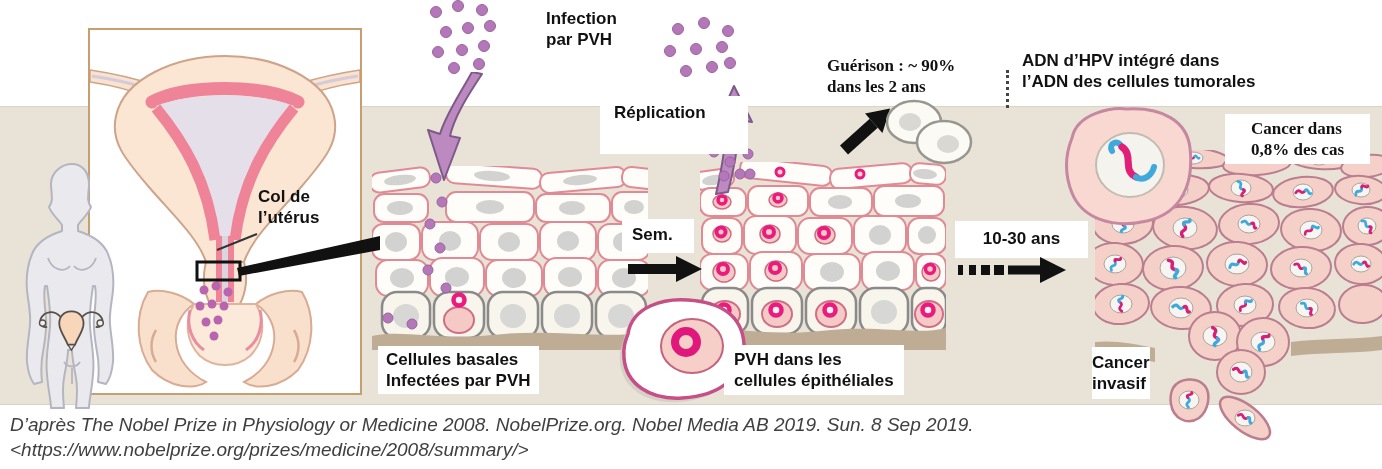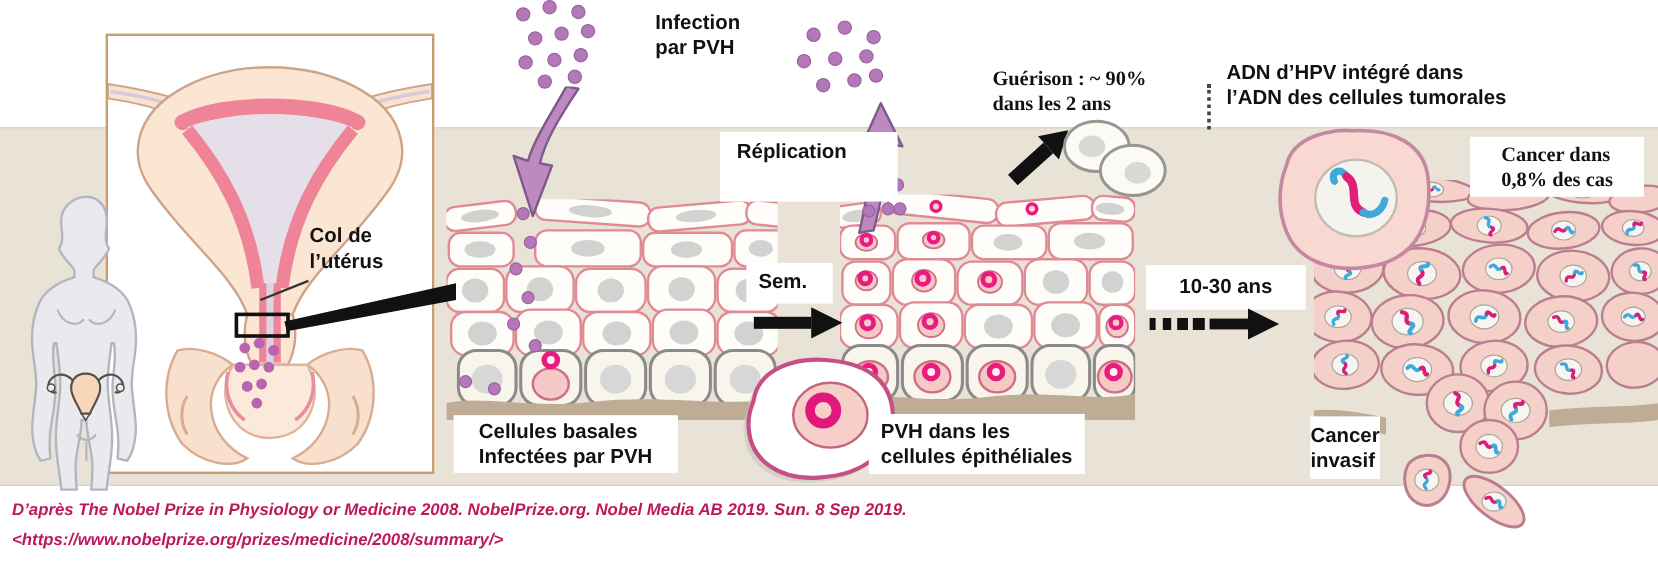--- a/index.html
+++ b/index.html
@@ -4,21 +4,21 @@
 <style>
   html,body{margin:0;padding:0;background:#fff;}
   #fig{position:relative;width:1382px;height:469px;background:#ffffff;overflow:hidden;
        font-family:"Liberation Sans",sans-serif;color:#111;}
   .abs{position:absolute;}
   .band{left:0;top:106px;width:1382px;height:297px;background:#e8e3d6;border-top:1px solid #d9d3c5;border-bottom:1px solid #d9d3c5;z-index:1;}
   .lbl{font-weight:700;font-size:17px;line-height:21px;color:#111;white-space:nowrap;}
   .whitebox{background:#ffffff;}
   .z2{z-index:2}.z3{z-index:3}.z4{z-index:4}.z5{z-index:5}.z6{z-index:6}
   .inset{left:88px;top:28px;width:270px;height:363px;background:#fff;border:2px solid #c79e6f;}
-  .citation{font-style:italic;font-size:14px;line-height:25px;color:#be185d;white-space:nowrap;font-weight:bold;}
+  .citation{font-style:italic;font-size:19px;line-height:25px;color:#404040;white-space:nowrap;}
   svg{display:block;}
 </style>
 </head>
 <body>
 
 <div id="fig">
 
   <div class="abs band"></div>
 
   <div class="abs inset z2">
@@ -178,21 +178,21 @@
         <circle cx="70" cy="36" r="5"></circle>
         <circle cx="58" cy="58" r="5"></circle>
       <circle cx="68" cy="82" r="5"></circle>
         <circle cx="56" cy="104" r="5"></circle>
         <circle cx="74" cy="122" r="5"></circle>
       <circle cx="16" cy="152" r="5"></circle>
         <circle cx="40" cy="158" r="5"></circle>
     </g>
   </svg>
 
-  <div class="abs whitebox z5" style="left:378px;top:346px;padding:3px 21px;">
+  <div class="abs whitebox z5" style="left:378px;top:346px;padding:3px 8px;">
     <div class="lbl">Cellules basales</div>
     <div class="lbl">Infectées par PVH</div>
   </div>
 
   <svg class="abs z4" style="left:660px;top:15px;" width="80" height="80" viewBox="0 0 80 80">
     <g fill="#b478b8" stroke="#9a63a0" stroke-width="1">
       <circle cx="18" cy="14" r="5.5"></circle>
         <circle cx="44" cy="8" r="5.5"></circle>
         <circle cx="68" cy="16" r="5.5"></circle>
       <circle cx="10" cy="36" r="5.5"></circle>
@@ -210,21 +210,21 @@
   <svg class="abs z4" style="left:705px;top:146px;" width="60" height="40" viewBox="0 0 60 40">
     <g fill="#b478b8" stroke="#9a63a0" stroke-width="1">
       <circle cx="9" cy="6" r="5"></circle>
         <circle cx="25" cy="16" r="5"></circle>
         <circle cx="43" cy="8" r="5"></circle>
       <circle cx="19" cy="30" r="5"></circle>
         <circle cx="45" cy="28" r="5"></circle>
     </g>
   </svg>
 
-  <div class="abs whitebox z5" style="left:600px;top:110px;width:148px;height:58px;padding:6px 0 0 14px;box-sizing:border-box;">
+  <div class="abs whitebox z5" style="left:600px;top:96px;width:148px;height:58px;padding:6px 0 0 14px;box-sizing:border-box;">
     <div class="lbl">Réplication</div>
   </div>
 
   <div class="abs whitebox z5" style="left:622px;top:219px;width:72px;height:34px;padding:5px 0 0 10px;box-sizing:border-box;">
     <span class="lbl">Sem.</span>
   </div>
   <svg class="abs z5" style="left:628px;top:255px;" width="75" height="28" viewBox="0 0 75 28">
     <rect x="0" y="9" width="48" height="10" fill="#111"></rect>
     <polygon points="48,1 74,14 48,27" fill="#111"></polygon>
   </svg>

